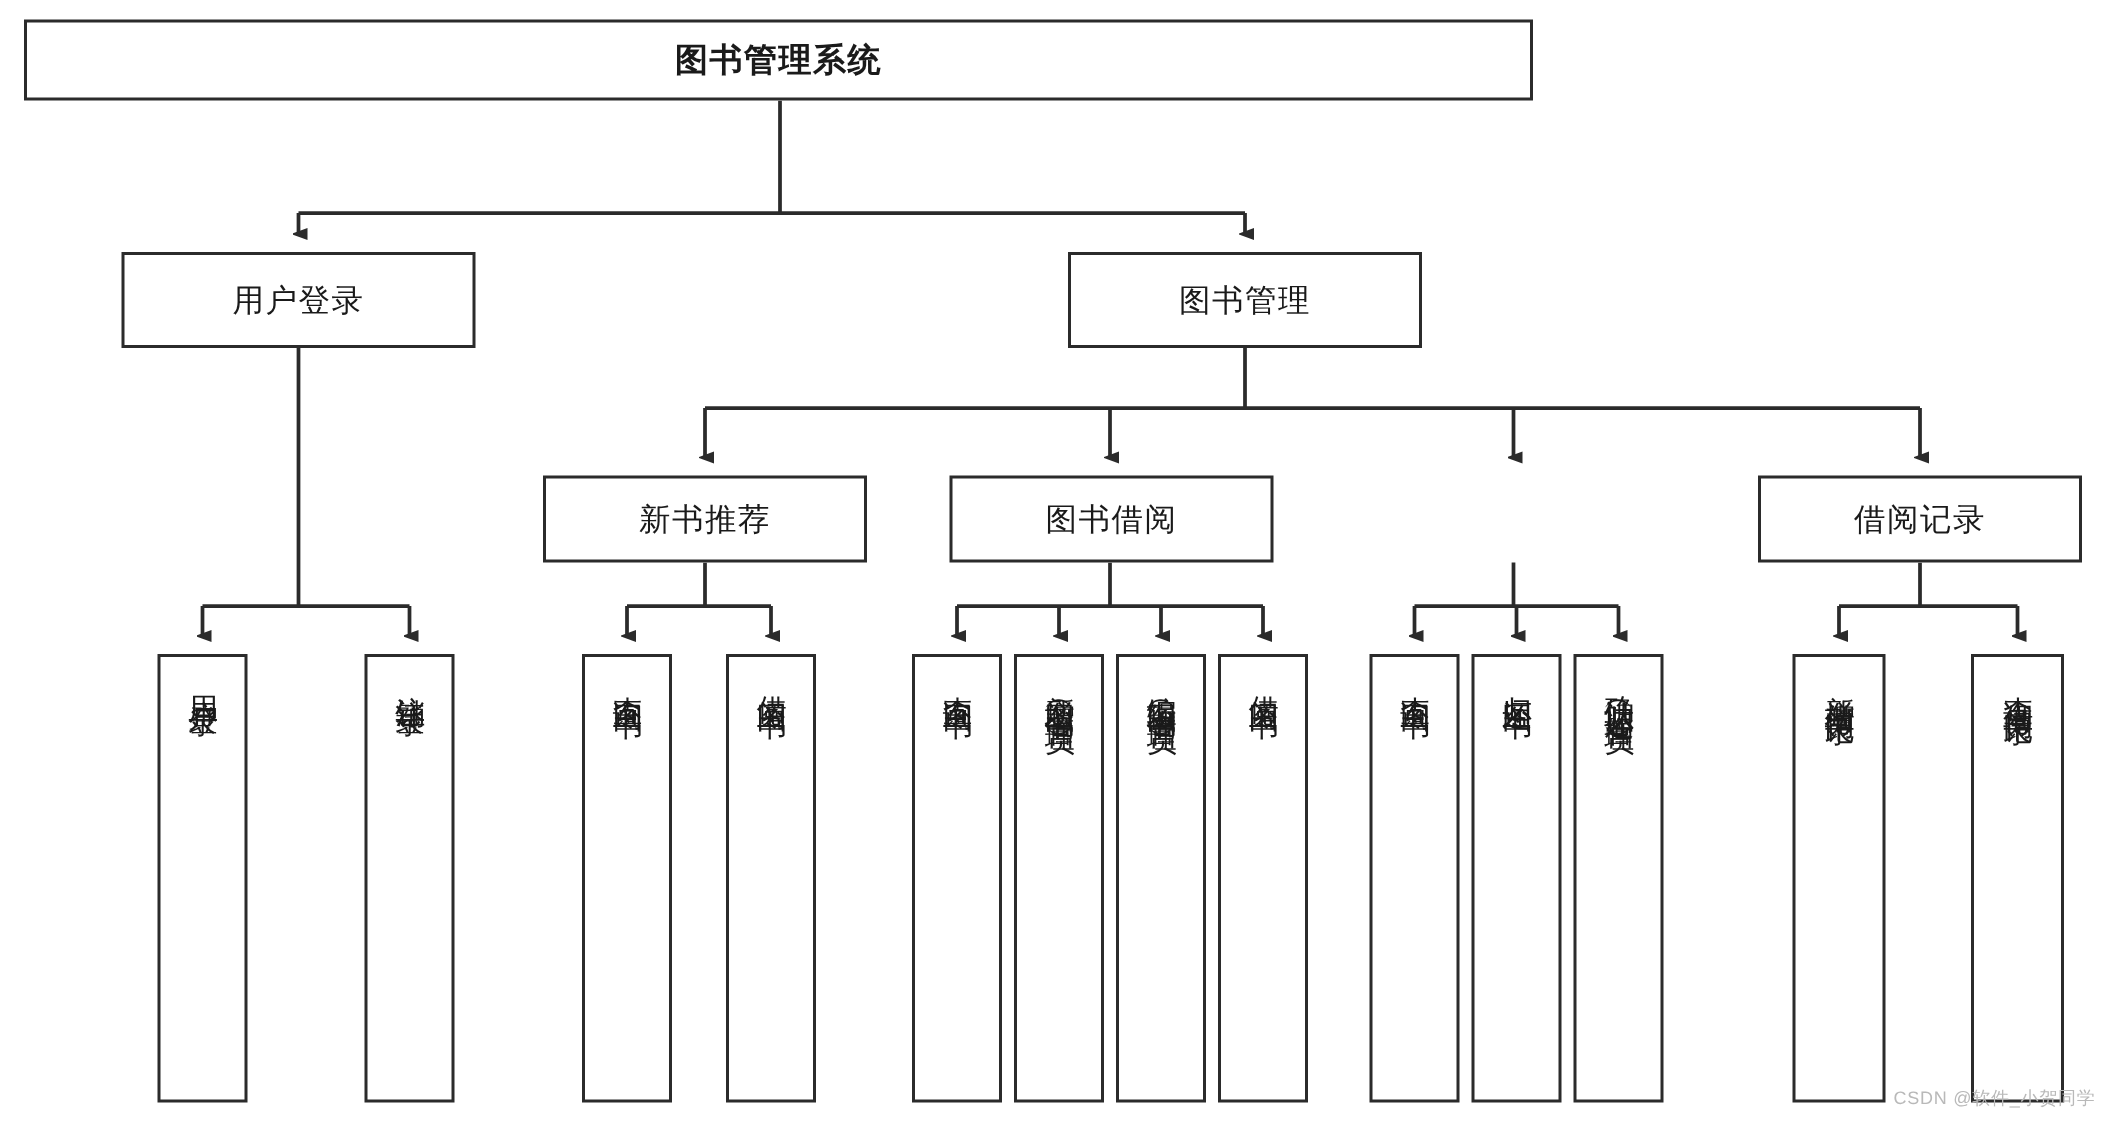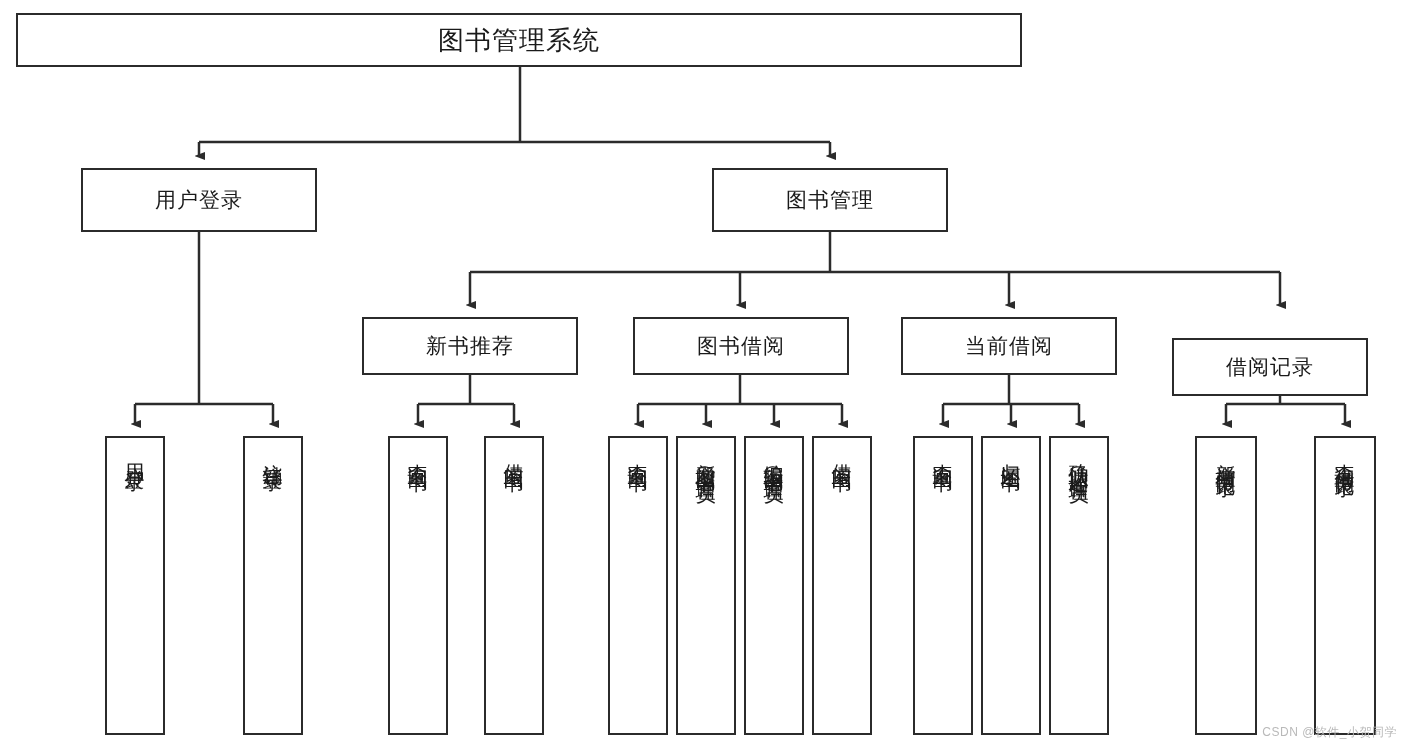--- a/index.html
+++ b/index.html
@@ -45,21 +45,22 @@
     padding-top: 10px;
   }
   .node.vert .vtext {
     writing-mode: vertical-rl;
     text-orientation: upright;
     letter-spacing: 3px;
     line-height: 1;
     white-space: nowrap;
   }
   .node.root {
-    font-size: 26px;
+    font-size: 22px;
+    font-weight: bold;
   }
   #watermark {
     position: absolute;
     right: 8px;
     bottom: 6px;
     font-size: 12px;
     color: #b9b9b9;
     letter-spacing: 0.5px;
     white-space: nowrap;
   }
@@ -130,24 +131,21 @@
   <div class="node horiz" style="left:712px; top:168px; width:236px; height:64px;text-align:right;">
     <span>图书管理</span>
   </div>
 
   <div class="node horiz" style="left:362px; top:317px; width:216px; height:58px;text-align:center;">
     <span>新书推荐</span>
   </div>
   <div class="node horiz" style="left:633px; top:317px; width:216px; height:58px;">
     <span>图书借阅</span>
   </div>
-  <div class="node horiz" style="left:901px; top:317px; width:216px; height:58px;">
-    <span>当前借阅</span>
-  </div>
-  <div class="node horiz" style="left:1172px; top:317px; width:196px; height:58px;margin-top:21px;">
+  <div class="node horiz" style="left:1172px; top:317px; width:216px; height:58px;">
     <span>借阅记录</span>
   </div>
 
   <div class="node vert" style="left:105px; top:436px; width:60px; height:299px;">
     <span class="vtext">用户登录</span>
   </div>
   <div class="node vert" style="left:243px; top:436px; width:60px; height:299px;">
     <span class="vtext">注销登录</span>
   </div>
 

